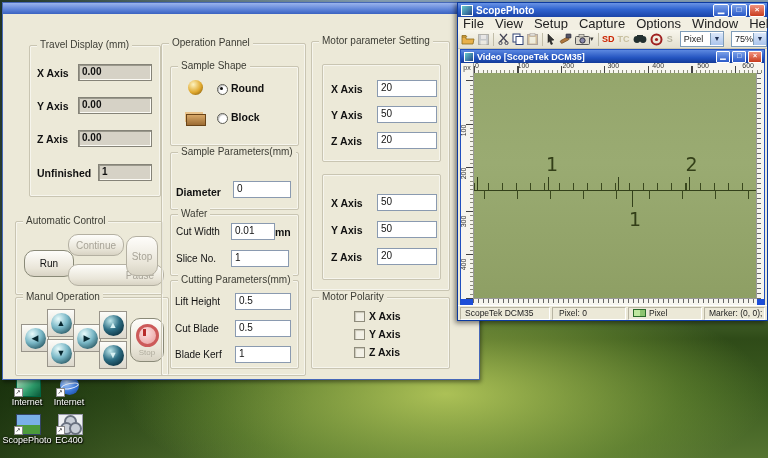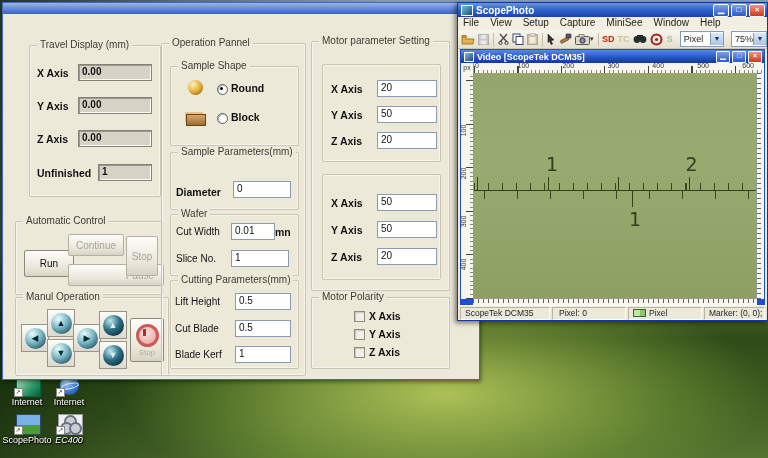--- a/index.html
+++ b/index.html
@@ -23,21 +23,21 @@
             box-shadow:inset 0 0 0 1px rgba(255,255,255,.55);}
   .gtitle{position:absolute;top:-7px;left:7px;background:#ece9d8;padding:0 3px;
           font-size:10px;color:#3c3c34;line-height:12px;}
   .lbl{position:absolute;font-size:10px;color:#111;line-height:12px;}
   .lbl.b{font-weight:bold;font-size:10.5px;}
   .fld{position:absolute;background:#fff;border:1px solid #8a9ab0;font-size:10px;
        padding:1px 3px;line-height:12px;height:13px;color:#111;}
   .fld.gray{background:#d6d2c6;border:1px solid #858378;
             box-shadow:inset 1px 1px 0 #9a988c,inset -1px -1px 0 #fbfaf4;font-weight:bold;}
   .btn{position:absolute;background:linear-gradient(180deg,#fefdfa,#e9e5d8 70%,#d8d3c4);
-       border:1px solid #8a8a78;border-radius:2px;font-size:10px;color:#111;
+       border:1px solid #8a8a78;border-radius:10px;font-size:10px;color:#111;
        display:flex;align-items:center;justify-content:center;}
   .btn.dis{color:#a8a498;border-color:#b4b0a2;}
   .radio{position:absolute;width:9px;height:9px;border-radius:50%;background:#fff;
          border:1px solid #5c5c54;box-shadow:inset 1px 1px 1px #bbb;}
   .radio.sel::after{content:"";position:absolute;left:2px;top:2px;width:3px;height:3px;
          border-radius:50%;background:#111;}
   .cb{position:absolute;width:9px;height:9px;background:#f2f0e6;border:1px solid #8f8c7c;
       box-shadow:inset 1px 1px 1px #c8c5b6;}
   .sphereb{position:absolute;width:26px;height:26px;background:linear-gradient(180deg,#fcfcf8,#dcd8cc);
            border:1px solid #98948a;display:flex;align-items:center;justify-content:center;}
@@ -58,22 +58,22 @@
      background:radial-gradient(circle at 40% 35%,#fbe2e2,#e89a9a);position:relative;}
   .stopring::after{content:"";position:absolute;left:4px;top:2px;width:3px;height:7px;background:#b82c2c;}
 
   
   .scope-win{left:457px;top:2px;width:309px;height:317px;border:1px solid #0c3aa0;
              box-shadow:-2px 2px 5px rgba(0,0,0,.5);}
   .scope-tbar{height:14px;background:linear-gradient(180deg,#6a94e4 0%,#3064d0 45%,#1a44a8 100%);
               font-size:10px;padding-left:3px;gap:3px;}
   .appicon{width:10px;height:9px;background:linear-gradient(135deg,#6cc,#248);border:1px solid #fff;}
   .menubar{position:absolute;left:0;top:14px;right:0;height:13px;background:#f2efe2;
-           border-bottom:1px solid #d4d0bc;display:flex;gap:11px;
-           padding-left:5px;font-size:10px;color:#222;}
+           border-bottom:1px solid #d4d0bc;display:flex;align-items:center;gap:11px;
+           padding-left:5px;font-size:13px;color:#222;}
   .toolbar{position:absolute;left:0;top:27px;right:0;height:18px;background:linear-gradient(180deg,#f8f6ec,#e4e0d0);
            border-bottom:1px solid #c8c4b0;display:flex;align-items:center;gap:3px;padding-left:3px;}
   .tico{width:16px;height:15px;display:flex;align-items:center;justify-content:center;}
   .tsep{width:1px;height:13px;background:#c0bca8;margin:0 1px;}
   .ttxt{font-size:9px;font-weight:bold;}
   .ddl{height:14px;background:#fff;border:1px solid #7f9db9;display:flex;align-items:center;
        font-size:9px;color:#222;padding-left:3px;position:relative;}
   .ddl .arrow{margin-left:auto;width:12px;height:12px;background:linear-gradient(180deg,#dce8fa,#aac4ec);
        border-left:1px solid #7f9db9;color:#235;font-size:7px;line-height:12px;text-align:center;}
 
@@ -157,21 +157,21 @@
       </div>
     <div class="cap">Internet</div>
   </div>
   <div class="dicon" style="left:0px;top:414px;">
     <div class="img">
         <div class="ic-scopephoto"></div>
         <div class="scut">↗</div>
       </div>
     <div class="cap">ScopePhoto</div>
   </div>
-  <div class="dicon" style="left:42px;top:414px;font-style:italic;">
+  <div class="dicon" style="left:42px;top:414px;">
     <div class="img">
         <div class="ic-ec400">
         <div class="gear" style="left:5px;top:0px;"></div>
         <div class="gear" style="left:1px;top:7px;"></div>
         <div class="gear" style="left:10px;top:7px;"></div>
       </div>
         <div class="scut">↗</div>
       </div>
     <div class="cap">EC400</div>
   </div>
@@ -306,21 +306,21 @@
         <div class="tbtn">□</div>
         <div class="tbtn close">×</div>
       </div>
     </div>
 
     <div class="menubar">
       <span>File</span>
       <span>View</span>
       <span>Setup</span>
       <span>Capture</span>
-      <span>MiniSee</span>
+      <span>Options</span>
       <span>Window</span>
       <span>Help</span>
     </div>
 
     <div class="toolbar">
       <div class="tico">
         <svg width="14" height="11">
             <path d="M1 3 L1 10 L12 10 L13 5 L5 5 L5 3 Z M1 3 L1 1.5 L5 1.5 L6 3" fill="#e8b04a" stroke="#8a6a1a" stroke-width="0.8"></path>
           </svg>
       </div>

